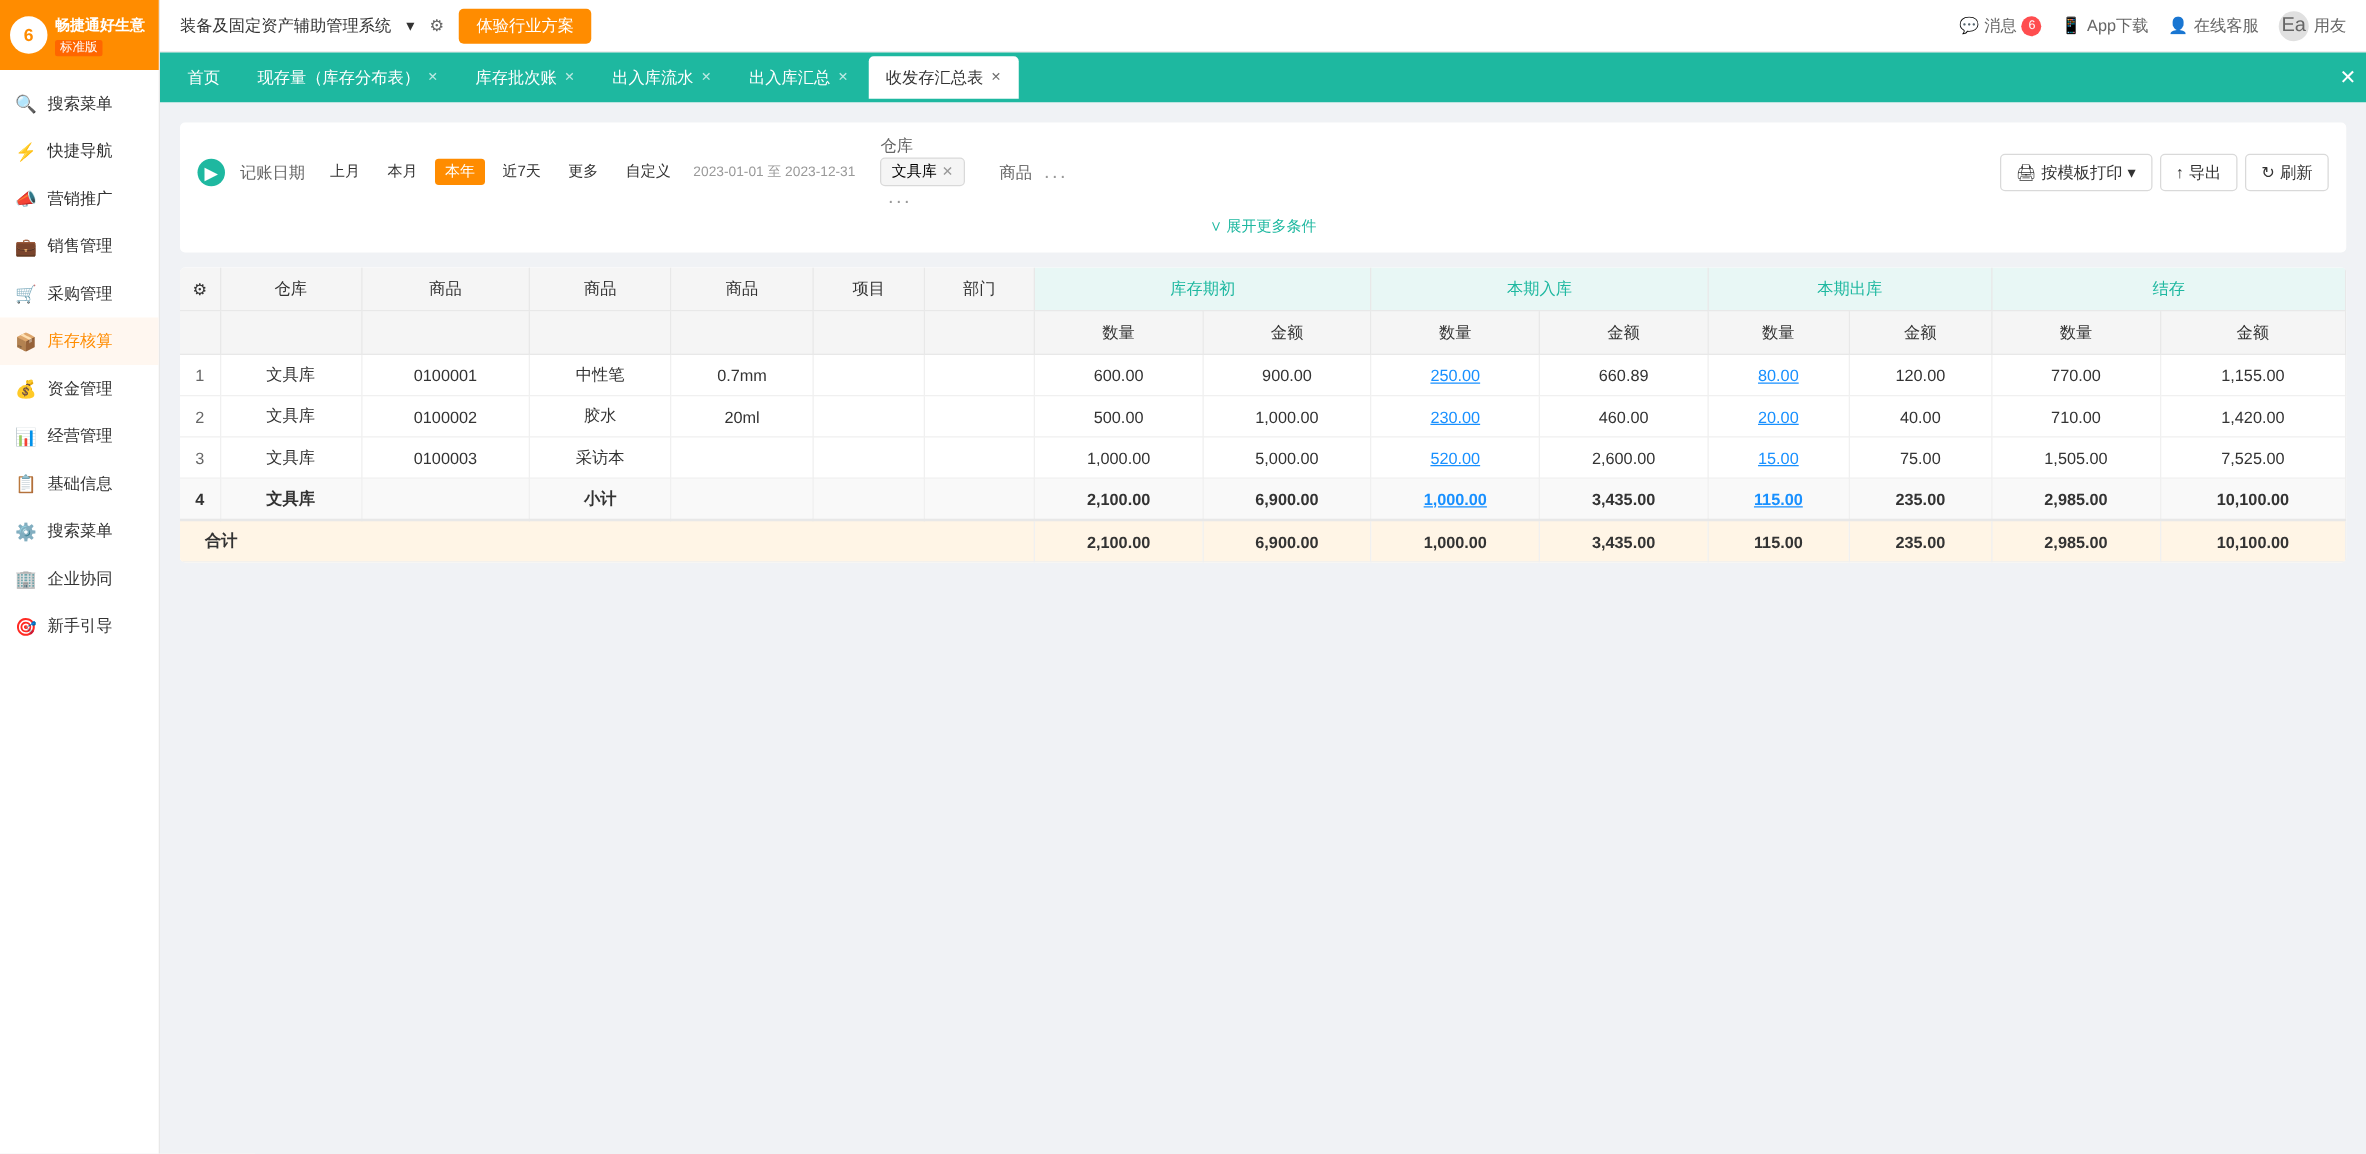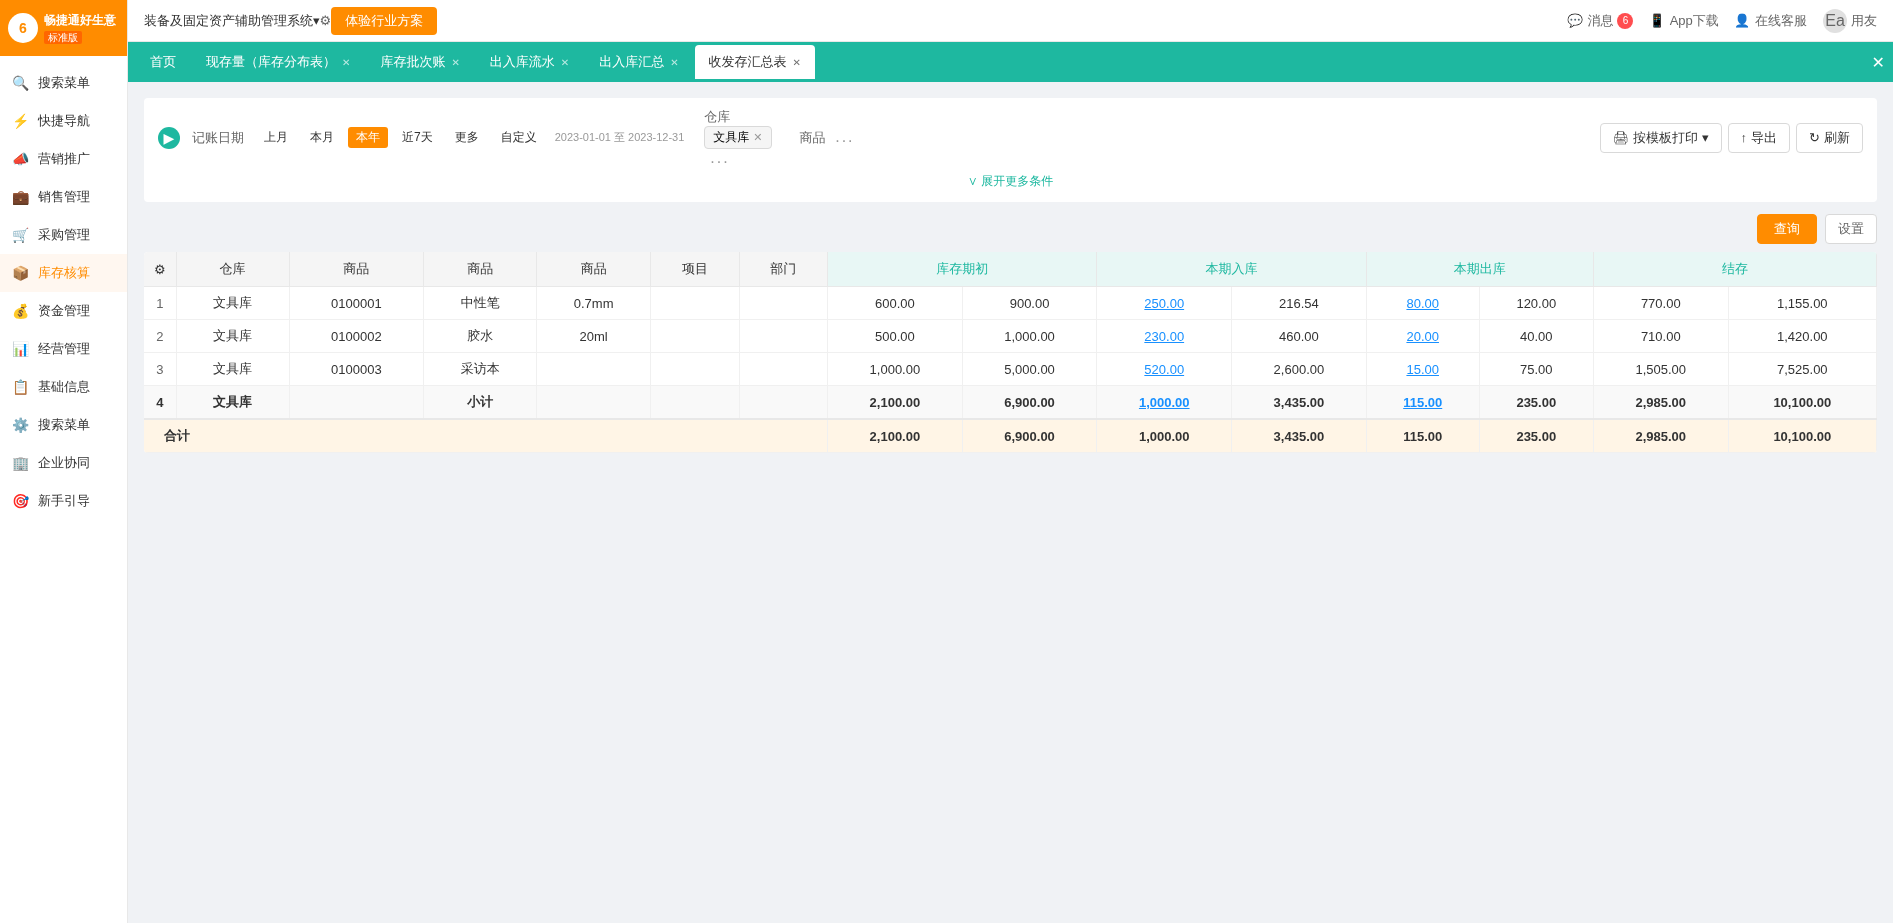--- a/index.html
+++ b/index.html
@@ -13,21 +13,21 @@
     .sidebar-menu { flex: 1; overflow-y: auto; padding: 8px 0; }
     .sidebar-item { display: flex; align-items: center; gap: 8px; padding: 10px 12px; cursor: pointer; color: #333; font-size: 13px; }
     .sidebar-item.active { background: #fff7f0; color: #ff8c00; }
     .sidebar-item-icon { font-size: 14px; width: 18px; text-align: center; }
 
     
     .main { flex: 1; display: flex; flex-direction: column; overflow: hidden; }
 
     
     .topbar { background: #fff; border-bottom: 1px solid #e8e8e8; padding: 0 16px; height: 42px; display: flex; align-items: center; justify-content: space-between; }
-    .topbar-left { display: flex; align-items: center; }
+    .topbar-left { display: flex; align-items: center; gap: 12px; }
     .topbar-system-name { font-size: 13px; color: #333; }
     .topbar-dropdown { display: flex; align-items: center; gap: 4px; cursor: pointer; color: #333; }
     .topbar-gear { color: #666; cursor: pointer; }
     .topbar-trial-btn { background: #ff8c00; color: #fff; border: none; border-radius: 4px; padding: 5px 14px; cursor: pointer; font-size: 13px; }
     .topbar-right { display: flex; align-items: center; gap: 16px; color: #666; font-size: 13px; }
     .topbar-right-item { display: flex; align-items: center; gap: 4px; cursor: pointer; }
     .badge { background: #ff4d4f; color: #fff; border-radius: 50%; width: 16px; height: 16px; font-size: 10px; display: flex; align-items: center; justify-content: center; }
 
     
     .tabs { background: #1eb8a0; display: flex; align-items: center; height: 40px; padding: 0 8px; gap: 2px; }
@@ -241,56 +241,69 @@
             <span>↻</span>
             <span>刷新</span>
           </button>
         </div>
       </div>
       <div class="expand-row">
         <button class="expand-btn">∨ 展开更多条件</button>
       </div>
     </div>
 
-    <div style="display:flex;justify-content:flex-end;gap:8px;margin-bottom:8px;">
-      <button class="toolbar-btn btn-query">查询</button>
-      <button class="toolbar-btn btn-settings">设置</button>
-    </div>
 
     <div class="table-wrap">
       <table>
         <thead>
           <tr>
             <th class="gear-th">⚙</th>
             <th>仓库</th>
             <th>商品</th>
             <th>商品</th>
             <th>商品</th>
             <th>项目</th>
             <th>部门</th>
             <th colspan="2" style="background:#e8f7f5;color:#1eb8a0;">库存期初</th>
             <th colspan="2" style="background:#e8f7f5;color:#1eb8a0;">本期入库</th>
             <th colspan="2" style="background:#e8f7f5;color:#1eb8a0;">本期出库</th>
             <th colspan="2" style="background:#e8f7f5;color:#1eb8a0;">结存</th>
           </tr>
+          <tr>
+            <th></th>
+            <th></th>
+            <th></th>
+            <th></th>
+            <th></th>
+            <th></th>
+            <th></th>
+            <th>数量</th>
+            <th>金额</th>
+            <th>数量</th>
+            <th>金额</th>
+            <th>数量</th>
+            <th>金额</th>
+            <th>数量</th>
+            <th>金额</th>
+          </tr>
         </thead>
         <tbody id="table-body">
 
         <tr>
     <td class="num-col">1</td>
     <td>文具库</td>
     <td>0100001</td>
     <td>中性笔</td>
     <td>0.7mm</td>
     <td></td>
     <td></td>
     <td>600.00</td>
     <td>900.00</td>
     <td><span class="underline">250.00</span></td>
-    <td>216.54</td>
+    <td>660.89</td>
     <td><span class="underline">80.00</span></td>
     <td>120.00</td>
     <td>770.00</td>
     <td>1,155.00</td>
   </tr>
             <tr>
     <td class="num-col">2</td>
     <td>文具库</td>
     <td>0100002</td>
     <td>胶水</td>

